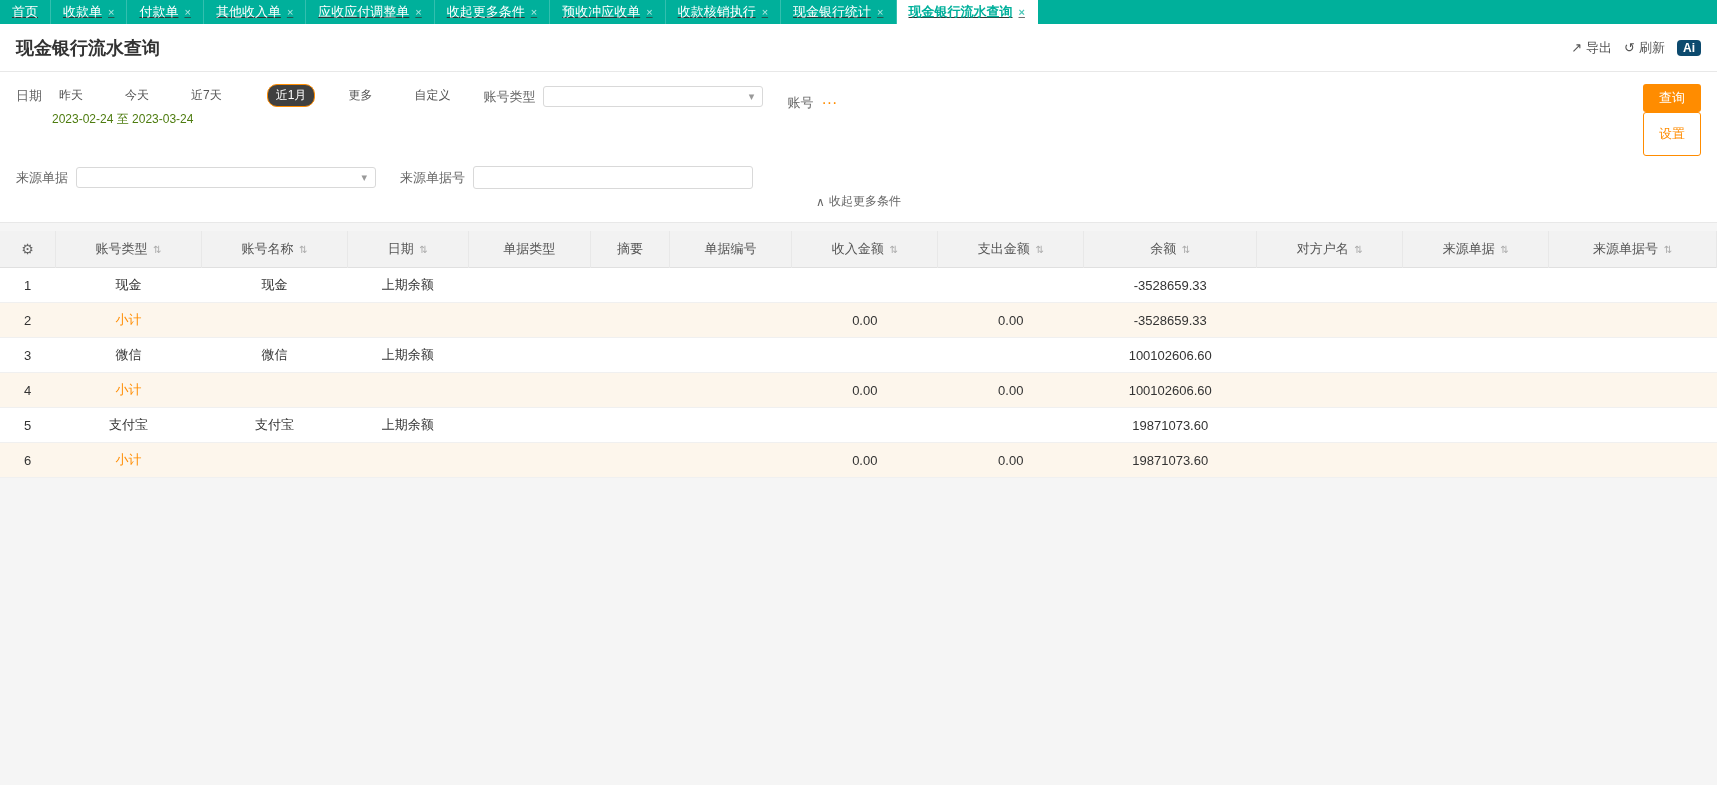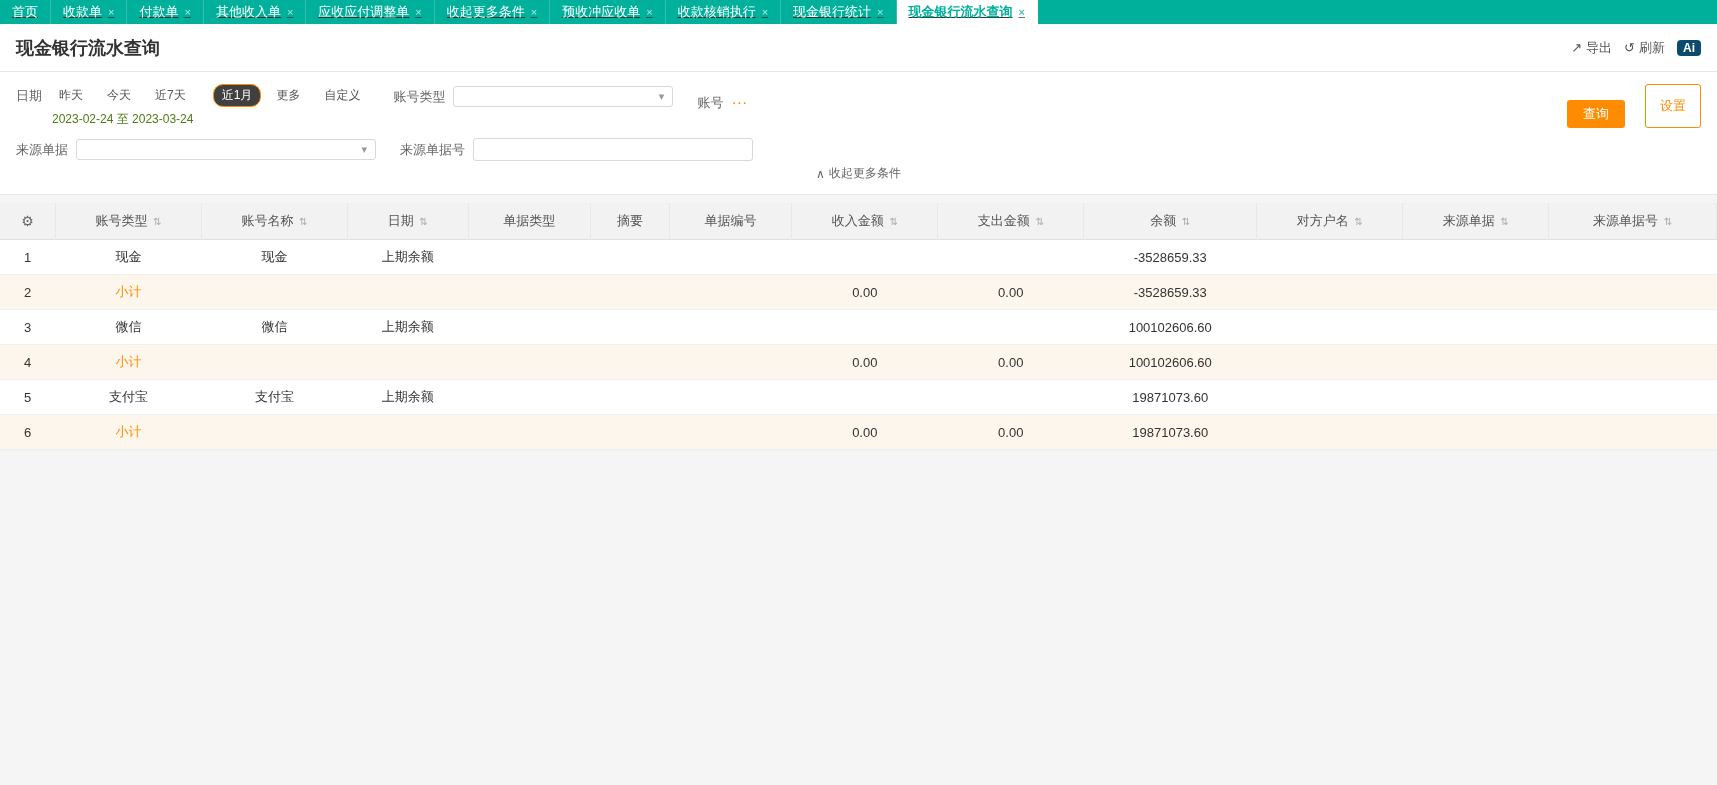--- a/index.html
+++ b/index.html
@@ -89,21 +89,21 @@
       margin-bottom: 10px;
       flex-wrap: wrap;
     }
     .filter-label {
       color: #666;
       font-size: 13px;
       white-space: nowrap;
     }
     .filter-date-options {
       display: flex;
-      gap: 6px;
+      gap: 24px;
       align-items: center;
       justify-content: center;
     }
     .date-btn {
       padding: 2px 8px;
       border-radius: 3px;
       cursor: pointer;
       font-size: 12px;
       color: #555;
       border: 1px solid transparent;
@@ -330,21 +330,21 @@
         <span class="filter-select-text"></span>
         <span class="chevron">▾</span>
       </div>
     </div>
 
     <div class="filter-group" style="margin-top:10px;">
       <span class="filter-label">账号</span>
       <span class="filter-dots">···</span>
     </div>
 
-    <div style="margin-left:auto; display:flex; flex-direction:row; gap:20px; align-items:flex-end;">
+    <div style="margin-left:auto; display:flex; flex-direction:column; gap:0; ">
       <button class="btn-query">查询</button>
       <button class="btn-settings">设置</button>
     </div>
   </div>
 
   <div style="display:flex; gap:24px; align-items:center;">
     <div class="filter-group">
       <span class="filter-label">来源单据</span>
       <div class="filter-select" style="min-width:300px;">
         <span class="filter-select-text"></span>

